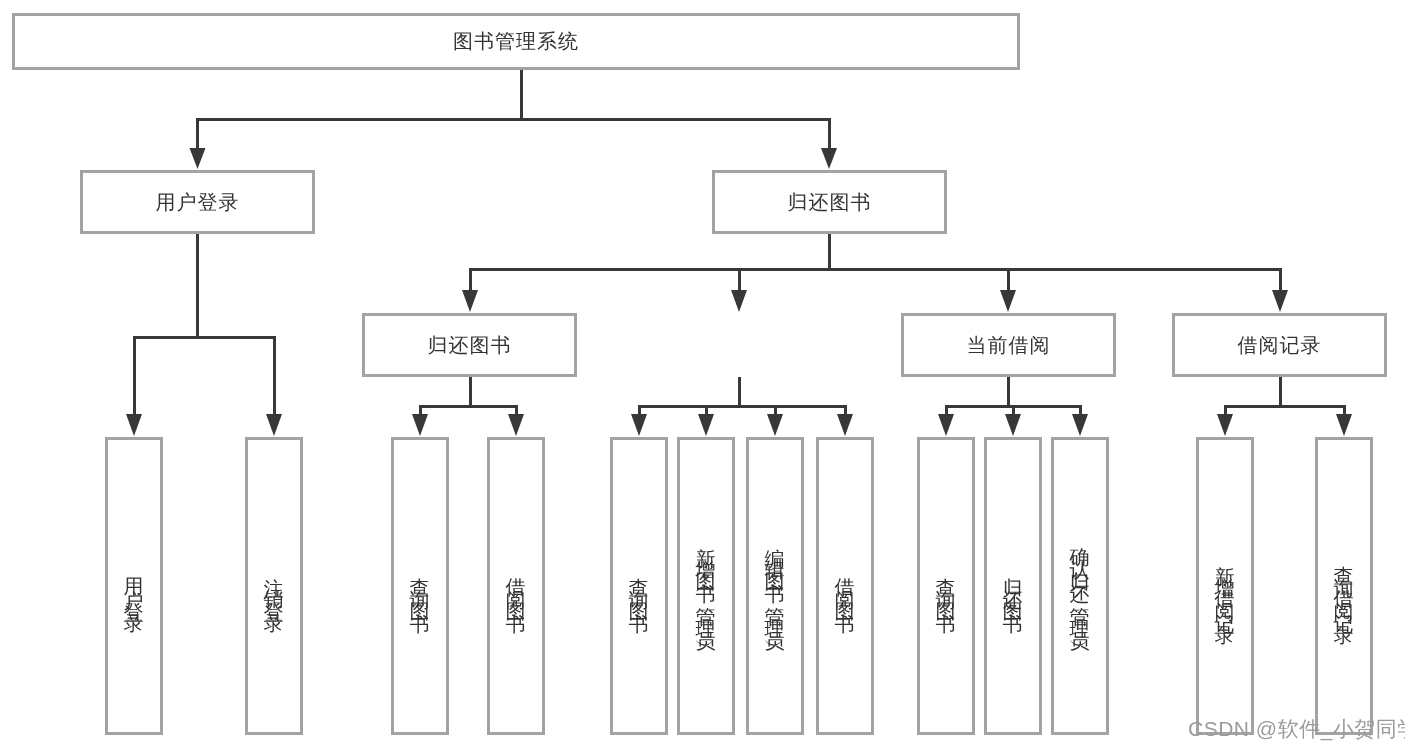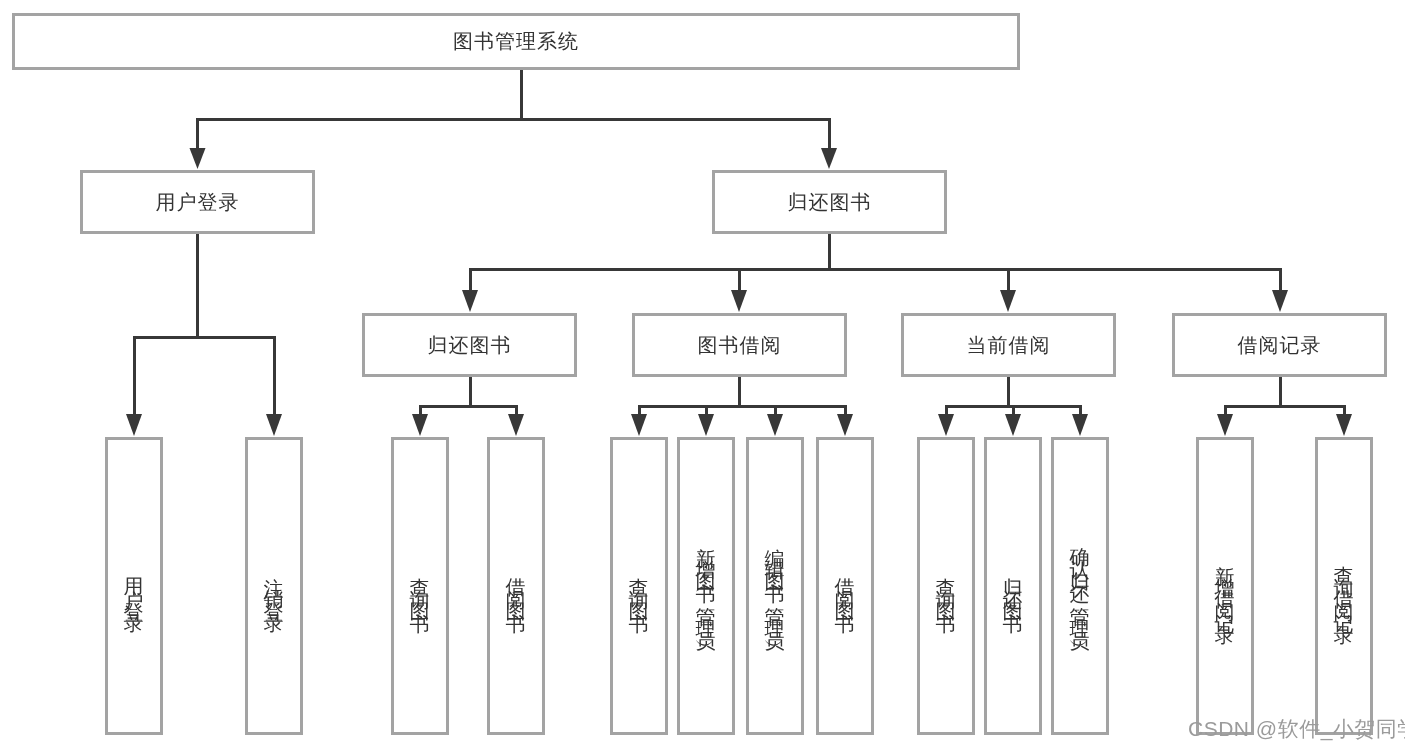--- a/index.html
+++ b/index.html
@@ -137,21 +137,20 @@
       <polygon points="1336,414 1352,414 1344,436" stroke="none"></polygon>
     </g>
   </svg>
 
   <div class="node root">图书管理系统</div>
 
   <div class="node lvl2" style="left:80px;">用户登录</div>
   <div class="node lvl2" style="left:712px;">归还图书</div>
 
   <div class="node lvl3" style="left:362px;">归还图书</div>
-  <div class="node lvl3" style="left:632px;">图书借阅</div>
   <div class="node lvl3" style="left:1172px;">借阅记录</div>
   <div class="node lvl3" style="left:901px;">当前借阅</div>
 
   <div class="node leaf" style="left:105px;">
     <span class="leaf-text">用户登录</span>
   </div>
   <div class="node leaf" style="left:245px;">
     <span class="leaf-text">注销登录</span>
   </div>
 

